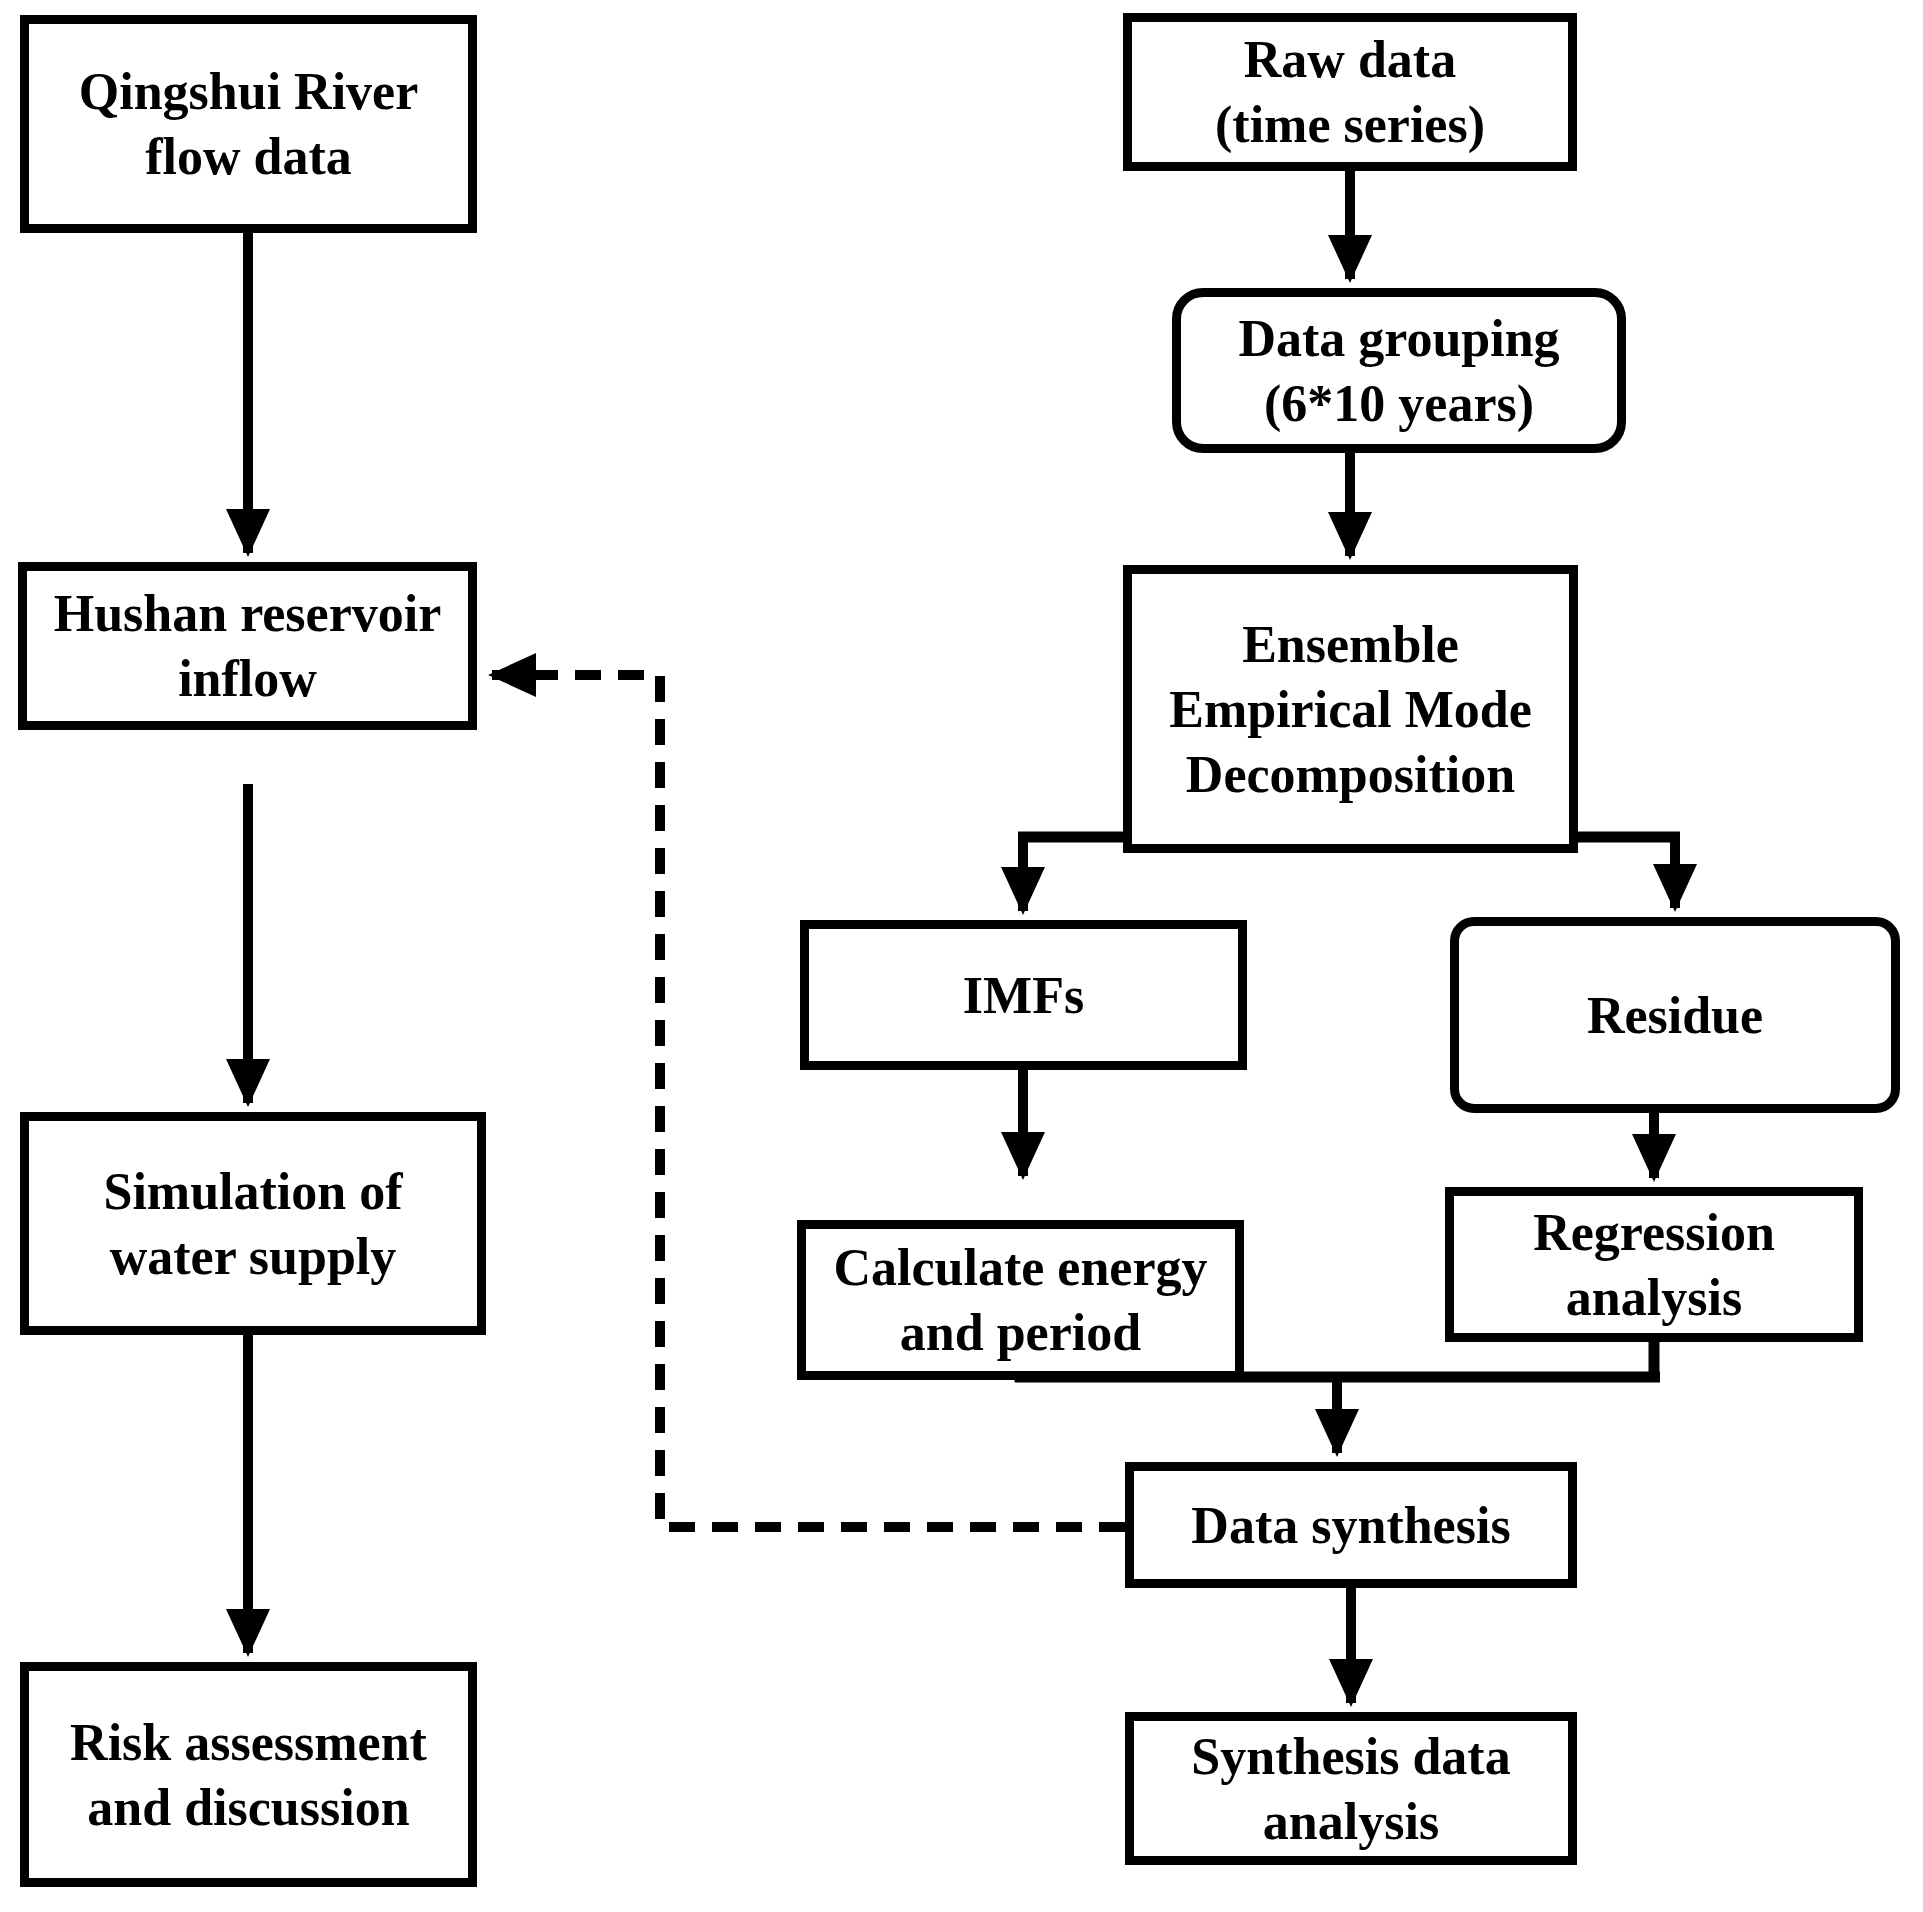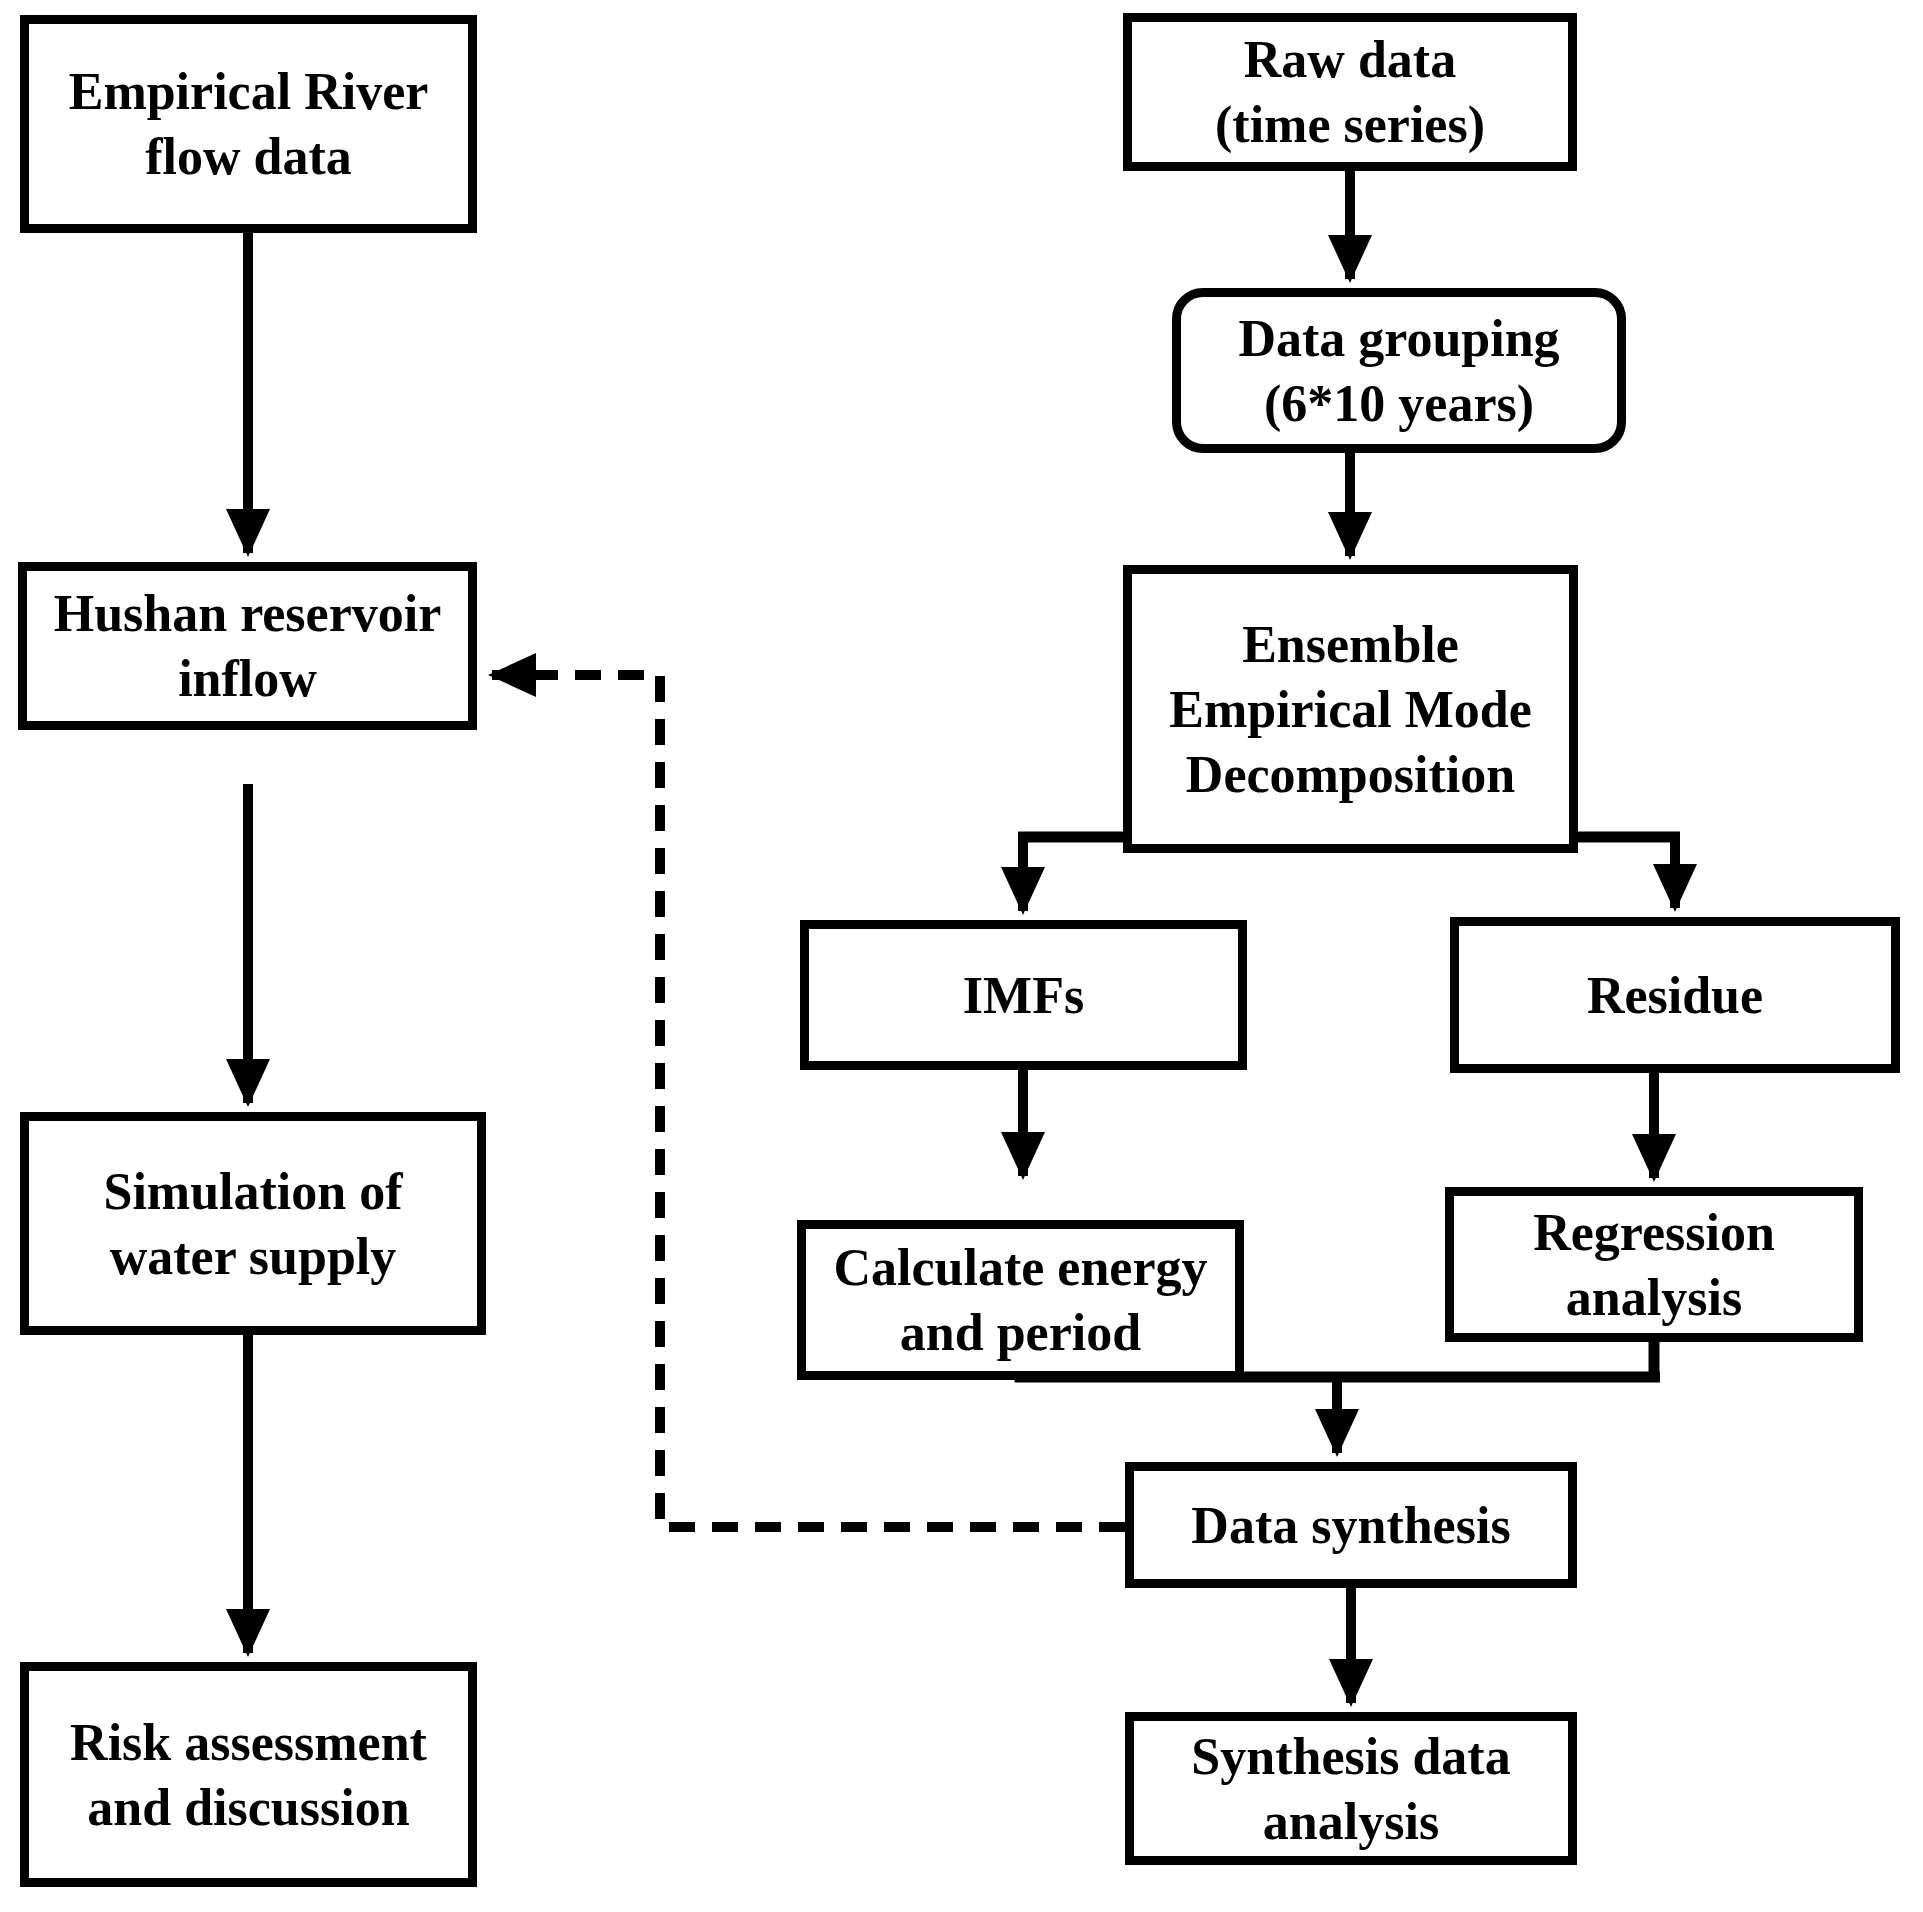--- a/index.html
+++ b/index.html
@@ -41,21 +41,21 @@
   
   #b-qingshui   { left: 20px;   top: 15px;   width: 457px; height: 218px; }
   #b-hushan     { left: 18px;   top: 562px;  width: 459px; height: 168px; }
   #b-simulation { left: 20px;   top: 1112px; width: 466px; height: 223px; }
   #b-risk       { left: 20px;   top: 1662px; width: 457px; height: 225px; }
   
   #b-rawdata    { left: 1123px; top: 13px;   width: 454px; height: 158px; }
   #b-grouping   { left: 1172px; top: 288px;  width: 454px; height: 165px; border-radius: 31px; }
   #b-eemd       { left: 1123px; top: 565px;  width: 455px; height: 288px; }
   #b-imfs       { left: 800px;  top: 920px;  width: 447px; height: 150px; }
-  #b-residue    { left: 1450px; top: 917px;  width: 450px; height: 156px; }
+  #b-residue    { left: 1450px; top: 917px;  width: 450px; height: 196px; border-radius: 24px; }
   #b-calc       { left: 797px;  top: 1185px; width: 447px; height: 160px; margin-top: 35px; }
   #b-regression { left: 1445px; top: 1187px; width: 418px; height: 155px; }
   #b-synthesis  { left: 1125px; top: 1462px; width: 452px; height: 126px; }
   #b-synanalysis{ left: 1125px; top: 1712px; width: 452px; height: 153px; }
 
   .edge {
     stroke: #000000;
     stroke-width: 10;
     fill: none;
   }
@@ -101,21 +101,21 @@
     <path class="edge-thick" d="M1020,1345 V1382"></path>
     <path class="edge-thick" d="M1654,1342 V1382"></path>
     <path class="edge-thick" d="M1015,1377 H1660"></path>
     <path class="edge" d="M1337,1377 V1453" marker-end="url(#ah)"></path>
 
     <path class="edge" d="M1351,1588 V1703" marker-end="url(#ah)"></path>
 
     <path class="edge-dashed" d="M1125,1527 H660 V675 H492" marker-end="url(#ah)"></path>
   </svg>
 
-  <div class="box" id="b-qingshui">Empirical River
+  <div class="box" id="b-qingshui">Qingshui River
 flow data</div>
   <div class="box" id="b-hushan">Hushan reservoir
 inflow</div>
   <div class="box" id="b-simulation">Simulation of
 water supply</div>
   <div class="box" id="b-risk">Risk assessment
 and discussion</div>
 
   <div class="box" id="b-rawdata">Raw data
 (time series)</div>

